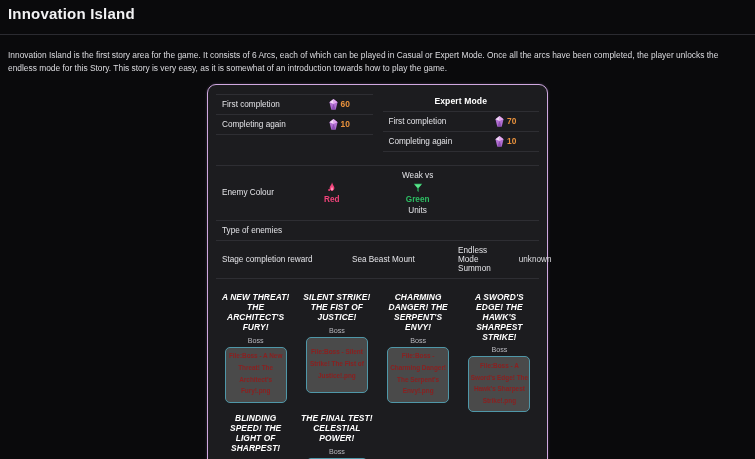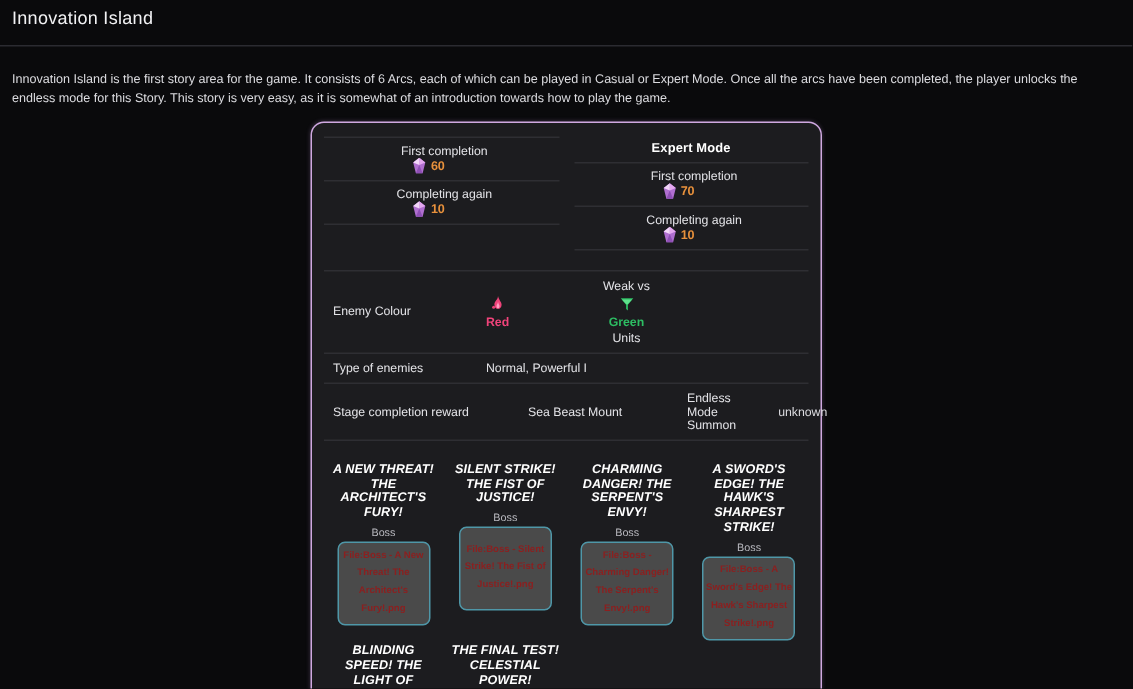--- a/index.html
+++ b/index.html
@@ -13,22 +13,22 @@
     font-family: "Liberation Sans", sans-serif;
     color: #e8e8ea;
     font-size: 9px;
   }
 
   
   .page-header {
     padding: 6px 8px 5px 8px;
   }
   .page-title {
-    font-size: 12px;
-    font-weight: 400;
+    font-size: 15px;
+    font-weight: 700;
     color: #f2f2f4;
     letter-spacing: .2px;
     line-height: 1.1;
     margin: 0 0 6px 0;
   }
   .title-rule {
     height: 1px;
     background: #2b2b31;
     margin: 0 0 0 0;
   }
@@ -71,21 +71,20 @@
     letter-spacing: .1px;
   }
   .reward-row {
     display: flex;
     align-items: center;
     justify-content: space-between;
     padding: 4px 2px 4px 6px;
     border-top: 1px solid #2e2e33;
     font-size: 8.2px;
     color: #e3e3e7;
-    flex-direction: column;
   }
   .reward-row:last-child { border-bottom: 1px solid #2e2e33; text-align: center; }
   .reward-val {
     display: flex;
     align-items: center;
     gap: 3px;
     min-width: 42px;
   }
   .gem {
     width: 9px; height: 11px;
@@ -286,21 +285,20 @@
                 </svg>
             </span>
             <span class="elem-green">Green</span>
             <span class="weak-txt">Units</span>
           </span>
         </span>
       </div>
 
       <div class="info-row">
         <span class="cell-label">Type of enemies</span>
-        <span class="cell-b">Normal, Powerful I</span>
       </div>
 
       <div class="info-row">
         <span class="cell-label">Stage completion reward</span>
         <span class="cell-a">Sea Beast Mount</span>
         <span class="cell-b">Endless Mode Summon</span>
         <span class="cell-c">unknown</span>
       </div>
 
     </div>

